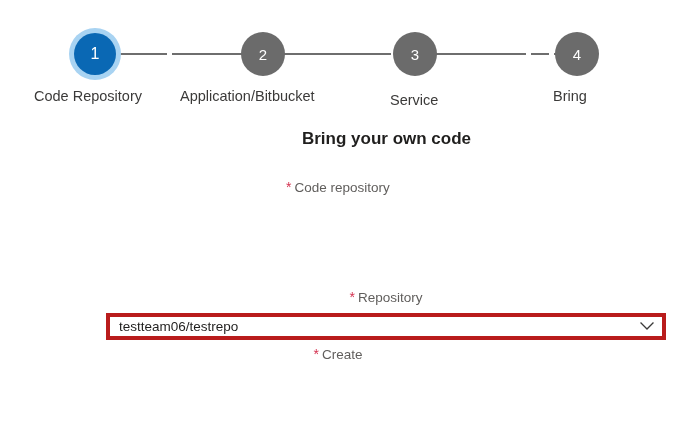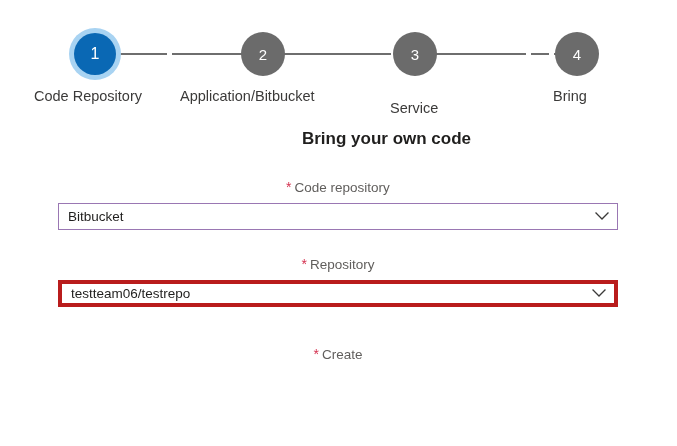--- a/index.html
+++ b/index.html
@@ -79,21 +79,21 @@
     height: 26px;
   }
   .step-label {
     position: absolute;
     font-size: 14.5px;
     color: #3b3a39;
     white-space: nowrap;
   }
   .l1 { left: 34px;  top: 0; }
   .l2 { left: 180px; top: 0; }
-  .l3 { left: 390px; top: 12px; }
+  .l3 { left: 390px; top: 4px; }
   .l4 { left: 553px; top: 0; }
 
   
   .page-heading {
     position: absolute;
     left: 0;
     top: 129px;
     width: 677px;
     text-align: center;
     font-size: 17px;
@@ -104,21 +104,21 @@
 
   
   .form {
     position: absolute;
     left: 58px;
     top: 178px;
     width: 560px;
   }
   .field { position: absolute; left: 0; width: 560px; }
   .f1 { top: 0; }
-  .f2 { top: 77px; }
+  .f2 { top: 110px; margin-left: 48px; }
   .f3 { top: 167px; }
 
   .field-label {
     font-size: 13.5px;
     color: #605e5c;
     line-height: 18px;
     margin-bottom: 6px;
     white-space: nowrap;
     text-align: center;
   }
@@ -196,28 +196,20 @@
 </div>
 
 <div class="page-heading">Bring your own code</div>
 
 <div class="form">
 
   <div class="field f1">
     <div class="field-label">
       <span class="req-star">*</span><span>Code repository</span>
     </div>
-    <div class="select-box focused">
-      <span class="select-value">Bitbucket</span>
-      <span class="chevron">
-        <svg width="14" height="9" viewBox="0 0 14 9" fill="none" xmlns="http://www.w3.org/2000/svg">
-          <path d="M1 1L7 7L13 1" stroke="#3b3a39" stroke-width="1.3" stroke-linecap="square"></path>
-        </svg>
-      </span>
-    </div>
   </div>
 
   <div class="field f2">
     <div class="field-label">
       <span class="req-star">*</span><span>Repository</span>
     </div>
     <div class="select-box">
       <span class="select-value">testteam06/testrepo</span>
       <span class="chevron">
         <svg width="14" height="9" viewBox="0 0 14 9" fill="none" xmlns="http://www.w3.org/2000/svg">

